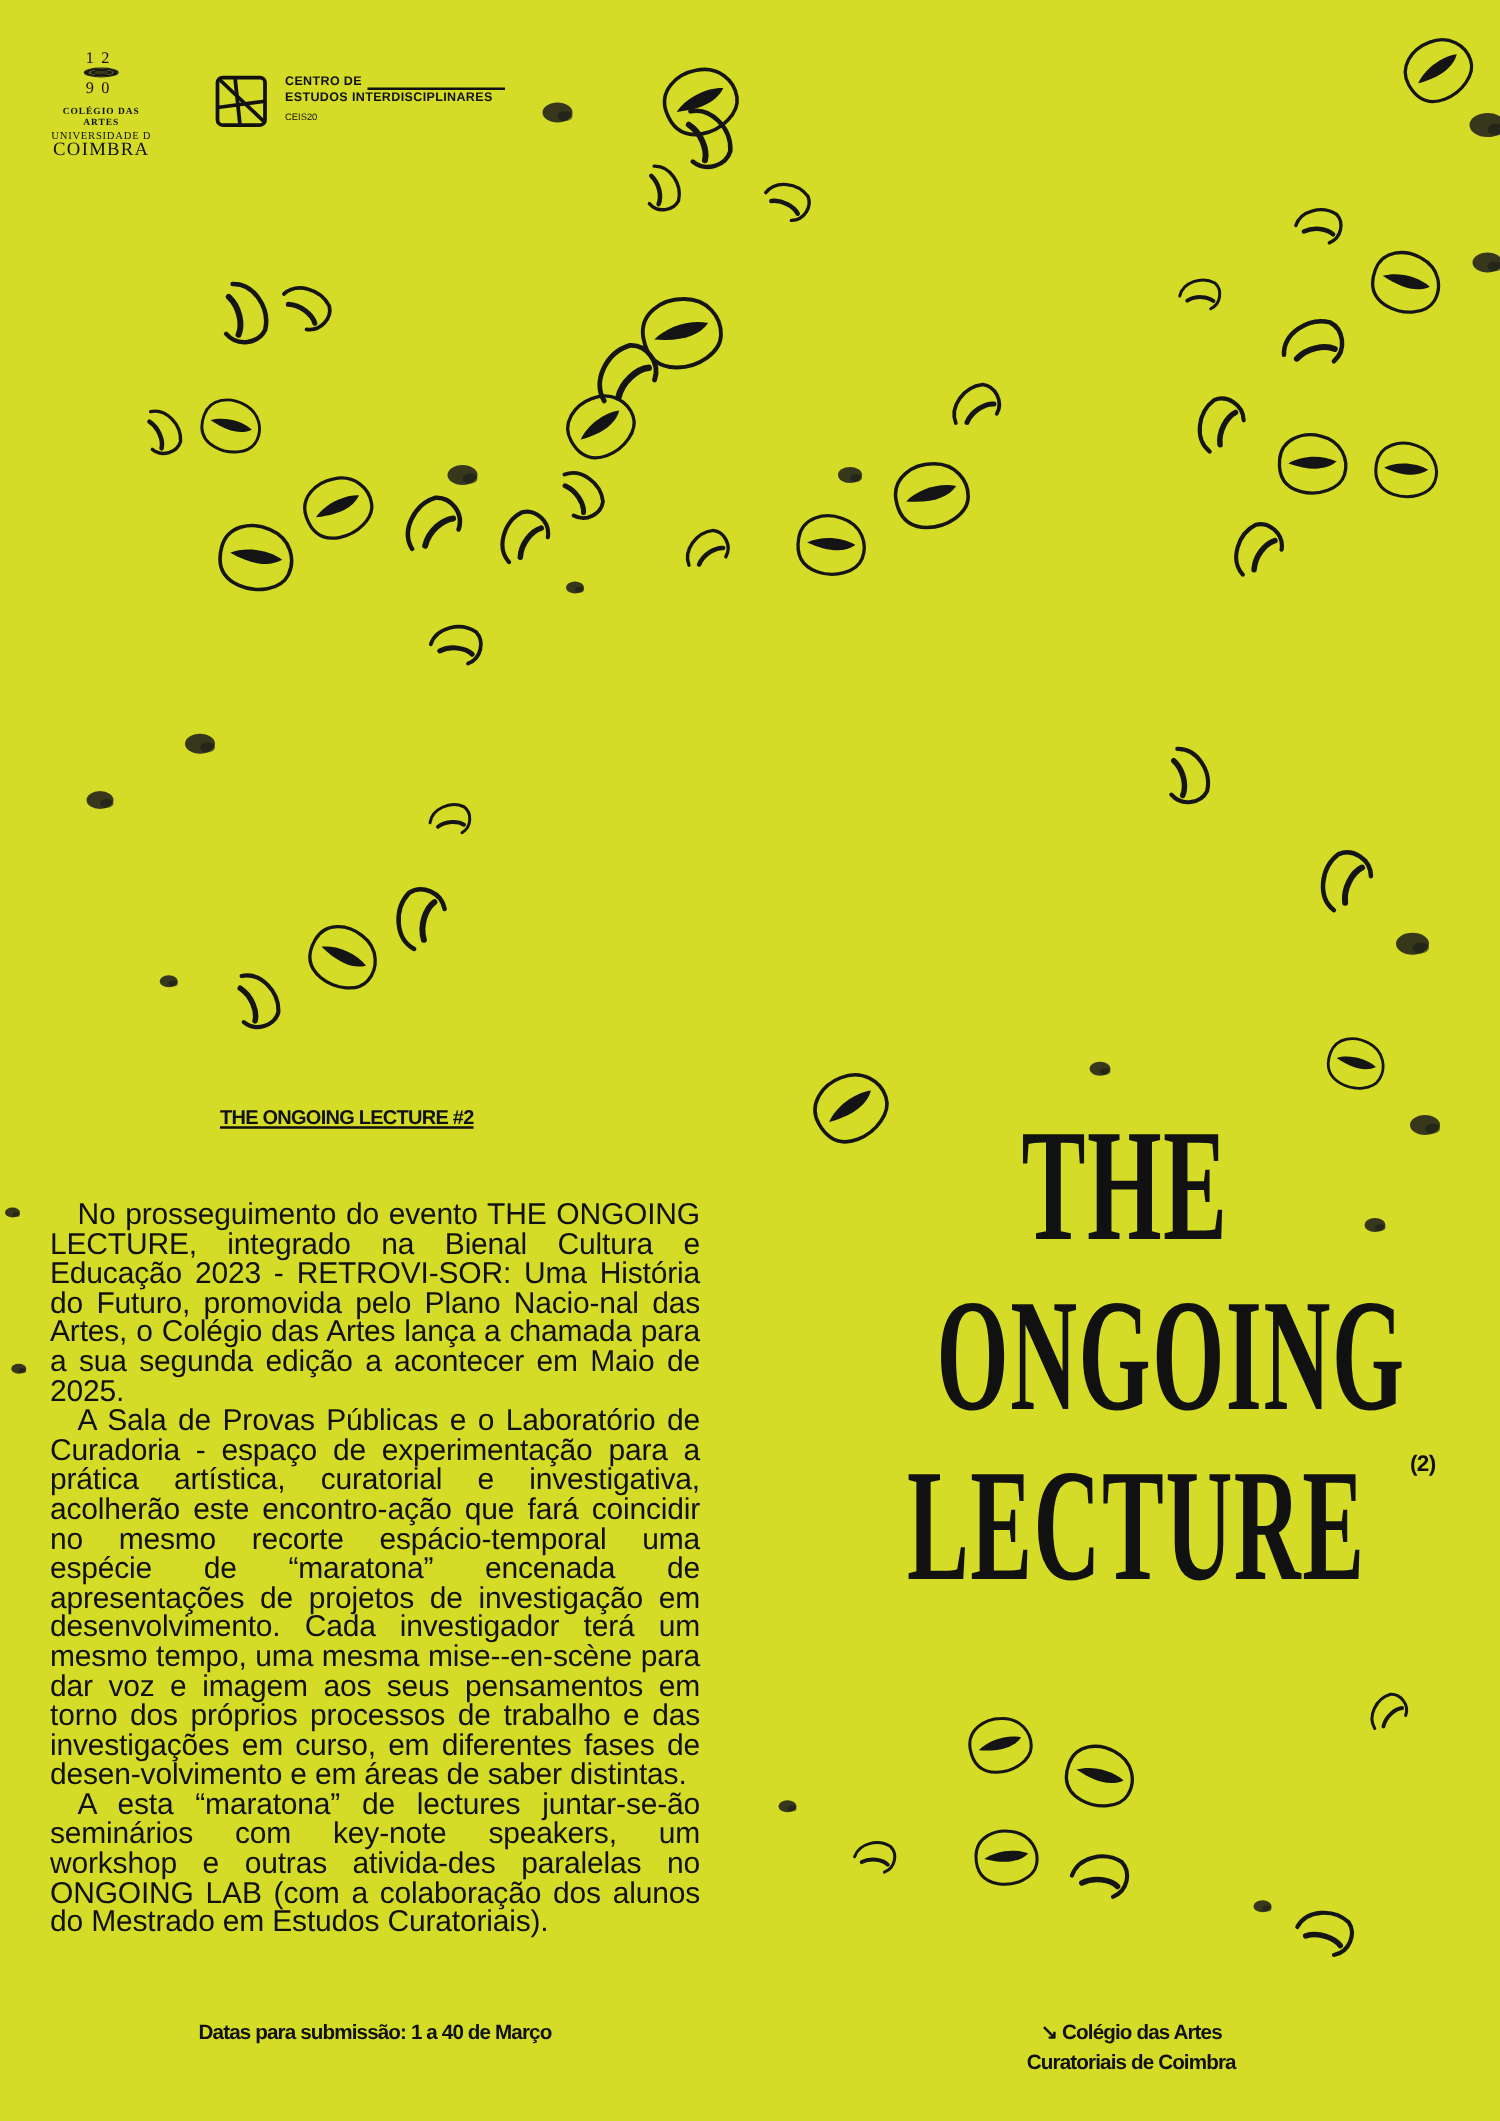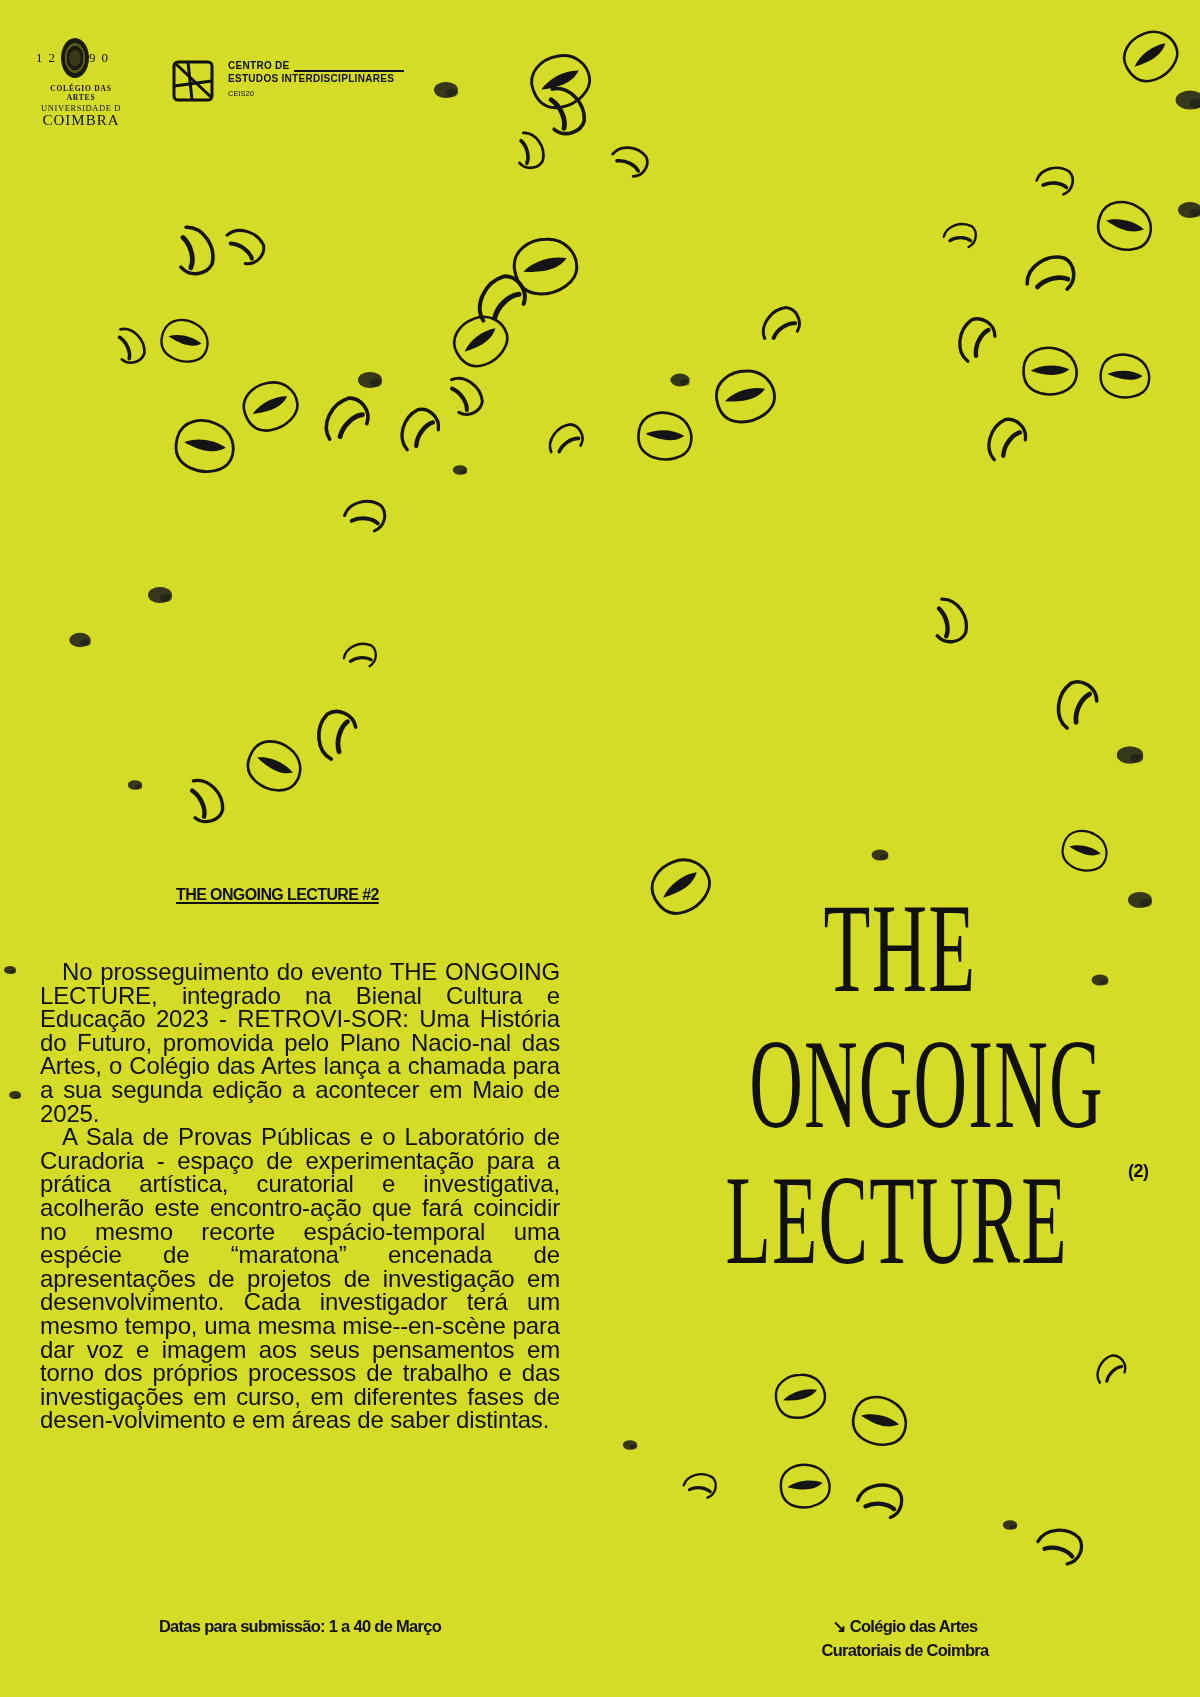--- a/index.html
+++ b/index.html
@@ -6,21 +6,21 @@
   body {
     width:1200px; height:1697px; position:relative; overflow:hidden;
     background:#d5dc27;
     font-family:"Liberation Sans", sans-serif;
     color:#111;
   }
   .beans { position:absolute; left:0; top:0; width:1200px; height:1697px; pointer-events:none; }
 
   
   .logo-uc { position:absolute; left:36px; top:38px; width:90px; text-align:center; }
-  .logo-uc .year-row { display:flex; align-items:center; justify-content:flex-start; height:40px; }
+  .logo-uc .year-row { display:flex; align-items:center; justify-content:flex-end; height:40px;flex-direction:column; }
   .logo-uc .yr { font-family:"Liberation Serif", serif; font-size:13px; letter-spacing:6px; }
   .logo-uc .seal { width:26px; height:38px; border-radius:50%; background:
       radial-gradient(ellipse at center, #3a3a1a 0 30%, #1b1b10 31% 45%, #55591a 46% 55%, #1a1a10 56% 100%);
       border:1px solid #222; }
   .logo-uc .l1 { font-family:"Liberation Serif", serif; font-size:7.5px; letter-spacing:0.8px; margin-top:6px; font-weight:bold; }
   .logo-uc .l2 { font-family:"Liberation Serif", serif; font-size:8.5px; letter-spacing:0.6px; margin-top:1px; }
   .logo-uc .l3 { font-family:"Liberation Serif", serif; font-size:15px; letter-spacing:1px; line-height:14px; }
 
   .logo-ceis { position:absolute; left:172px; top:60px; display:flex; align-items:flex-start; }
   .logo-ceis svg { display:block; }
@@ -40,21 +40,21 @@
   .body-text {
     position:absolute; left:40px; top:960px; width:520px;
     font-size:24px; line-height:23.6px; text-align:justify; letter-spacing:-0.15px;
     hyphens:manual;
   }
   .body-text p { margin:0; text-indent:22px; }
 
   
   .big-title {
     position:absolute; left:640px; top:880px; width:520px;
-    font-family:"Liberation Serif", serif; font-weight:normal;
+    font-family:"Liberation Serif", serif; font-weight:bold;
     text-align:center; color:#111;
   }
   .big-title .ln {
     display:block; font-size:128px; line-height:136px; letter-spacing:2px;
     transform:scaleX(0.62); transform-origin:center;
     font-style:normal;
   }
   .big-title .ln.l1 { transform:scaleX(0.6); }
   .big-title .ln.l2 { transform:scaleX(0.58); }
   .big-title .ln.l3 { transform:scaleX(0.58); margin-left:-30px; }
@@ -191,20 +191,21 @@
     <div class="t2">ESTUDOS INTERDISCIPLINARES</div>
     <div class="t3">CEIS20</div>
   </div>
 </div>
 
 <div class="section-head">THE ONGOING LECTURE #2</div>
 
 <div class="body-text">
   <p>No prosseguimento do evento THE ONGOING LECTURE, integrado na Bienal Cultura e Educação 2023 - RETROVI-SOR: Uma História do Futuro, promovida pelo Plano Nacio-nal das Artes, o Colégio das Artes lança a chamada para a sua segunda edição a acontecer em Maio de 2025.</p>
   <p>A Sala de Provas Públicas e o Laboratório de Curadoria - espaço de experimentação para a prática artística, curatorial e investigativa, acolherão este encontro-ação que fará coincidir no mesmo recorte espácio-temporal uma espécie de “maratona” encenada de apresentações de projetos de investigação em desenvolvimento. Cada investigador terá um mesmo tempo, uma mesma mise--en-scène para dar voz e imagem aos seus pensamentos em torno dos próprios processos de trabalho e das investigações em curso, em diferentes fases de desen-volvimento e em áreas de saber distintas.</p>
+  <p>A esta “maratona” de lectures juntar-se-ão seminários com key-note speakers, um workshop e outras ativida-des paralelas no ONGOING LAB (com a colaboração dos alunos do Mestrado em Estudos Curatoriais).</p>
 </div>
 
 <div class="big-title">
   <span class="ln l1">THE</span>
   <span class="ln l2">ONGOING</span>
   <span class="ln l3">LECTURE</span>
 </div>
 <div class="sup">(2)</div>
 
 <div class="footer-left">

